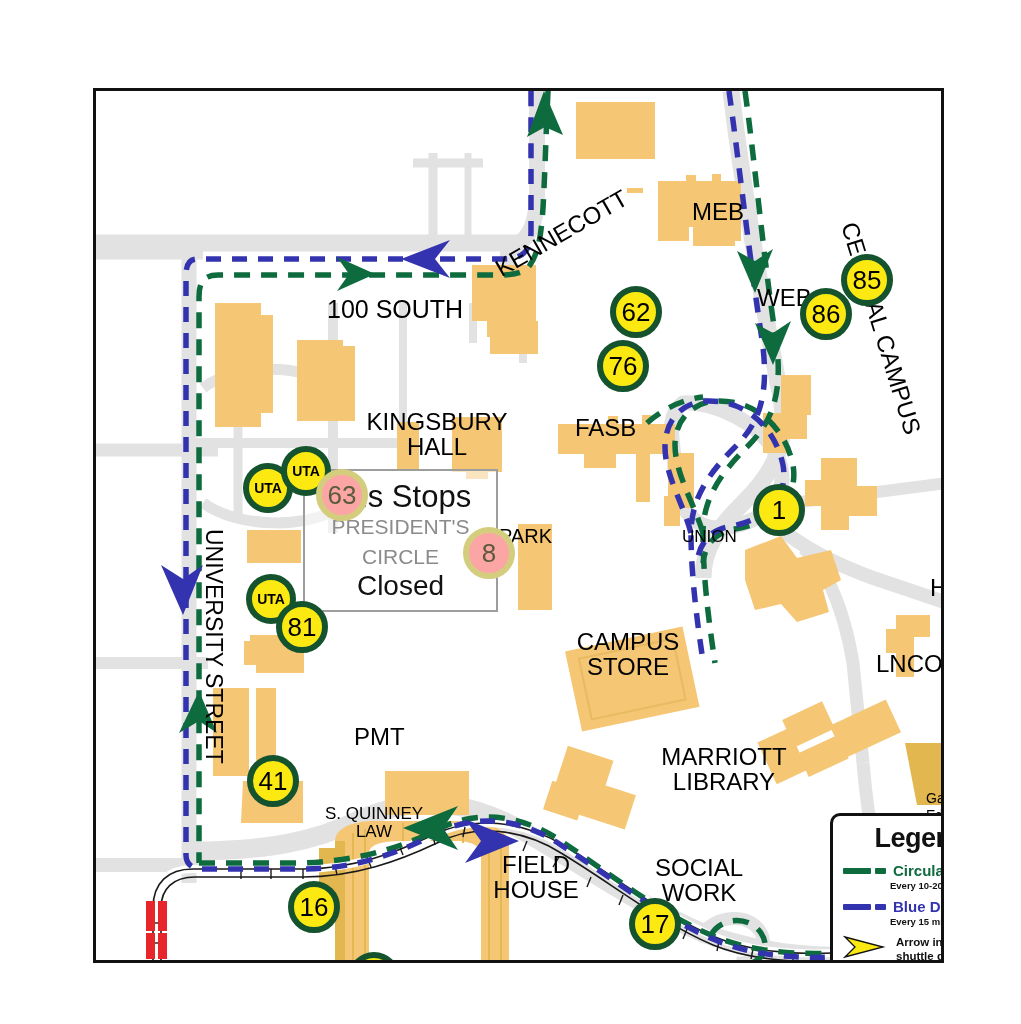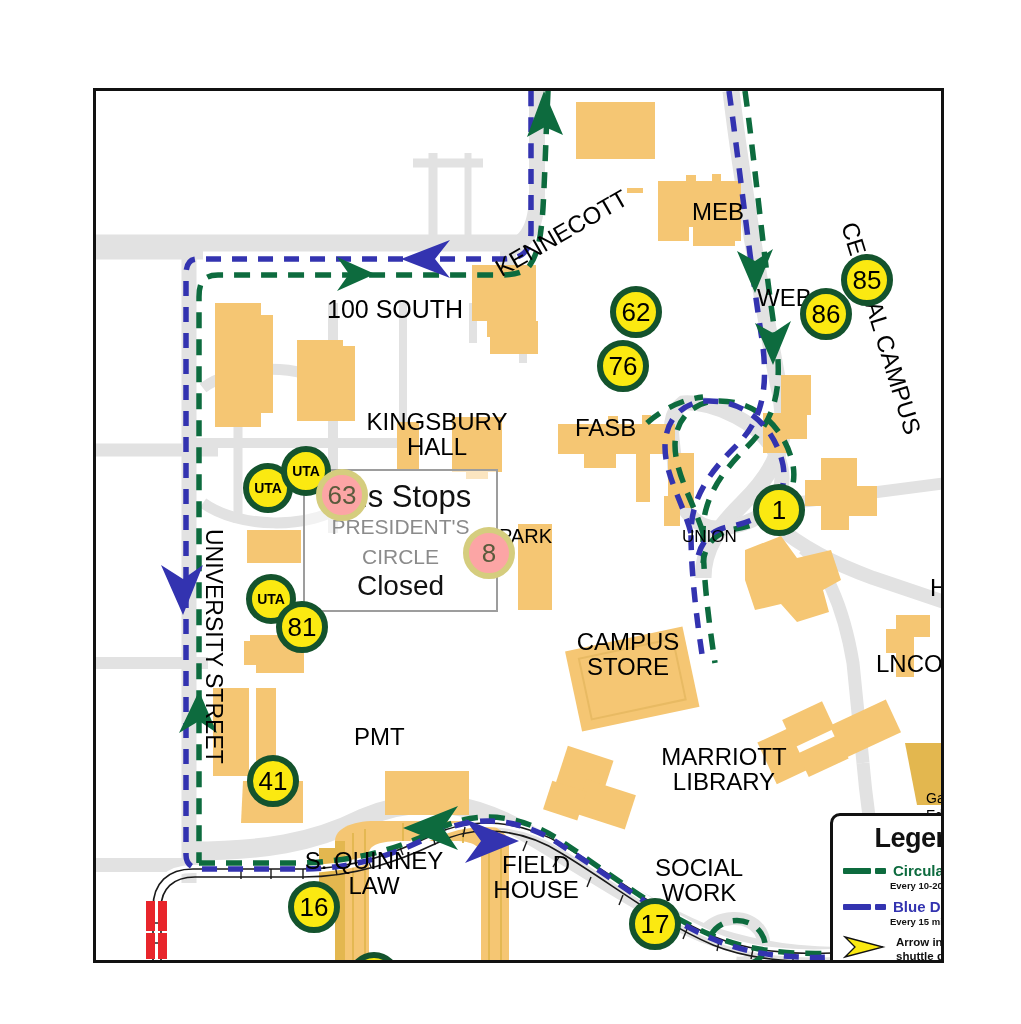--- a/index.html
+++ b/index.html
@@ -315,21 +315,21 @@
 HALL</div>
     <div class="lbl" style="left:403px;top:435px;font-size:20px;">PARK</div>
     <div class="lbl" style="left:586px;top:437px;font-size:17px;">UNION</div>
     <div class="lbl" style="left:834px;top:484px;font-size:24px;">HUMANITI</div>
     <div class="lbl" style="left:780px;top:560px;font-size:24px;">LNCO</div>
     <div class="lbl ctr" style="left:470px;top:538px;font-size:24px;width:124px;">CAMPUS
 STORE</div>
     <div class="lbl ctr" style="left:563px;top:653px;font-size:24px;width:130px;">MARRIOTT
 LIBRARY</div>
     <div class="lbl" style="left:258px;top:633px;font-size:24px;">PMT</div>
-    <div class="lbl ctr" style="left:208px;top:757px;font-size:24px;width:140px;">S. QUINNEY
+    <div class="lbl ctr" style="left:208px;top:714px;font-size:17px;width:140px;">S. QUINNEY
 LAW</div>
     <div class="lbl ctr" style="left:390px;top:761px;font-size:24px;width:100px;">FIELD
 HOUSE</div>
     <div class="lbl ctr" style="left:552px;top:764px;font-size:24px;width:102px;">SOCIAL
 WORK</div>
 
     <div class="lbl sm" style="left:830px;top:700px;">Garff Executive</div>
     <div class="lbl sm" style="left:830px;top:717px;">Education Building</div>
 
     <div id="closure"></div>

